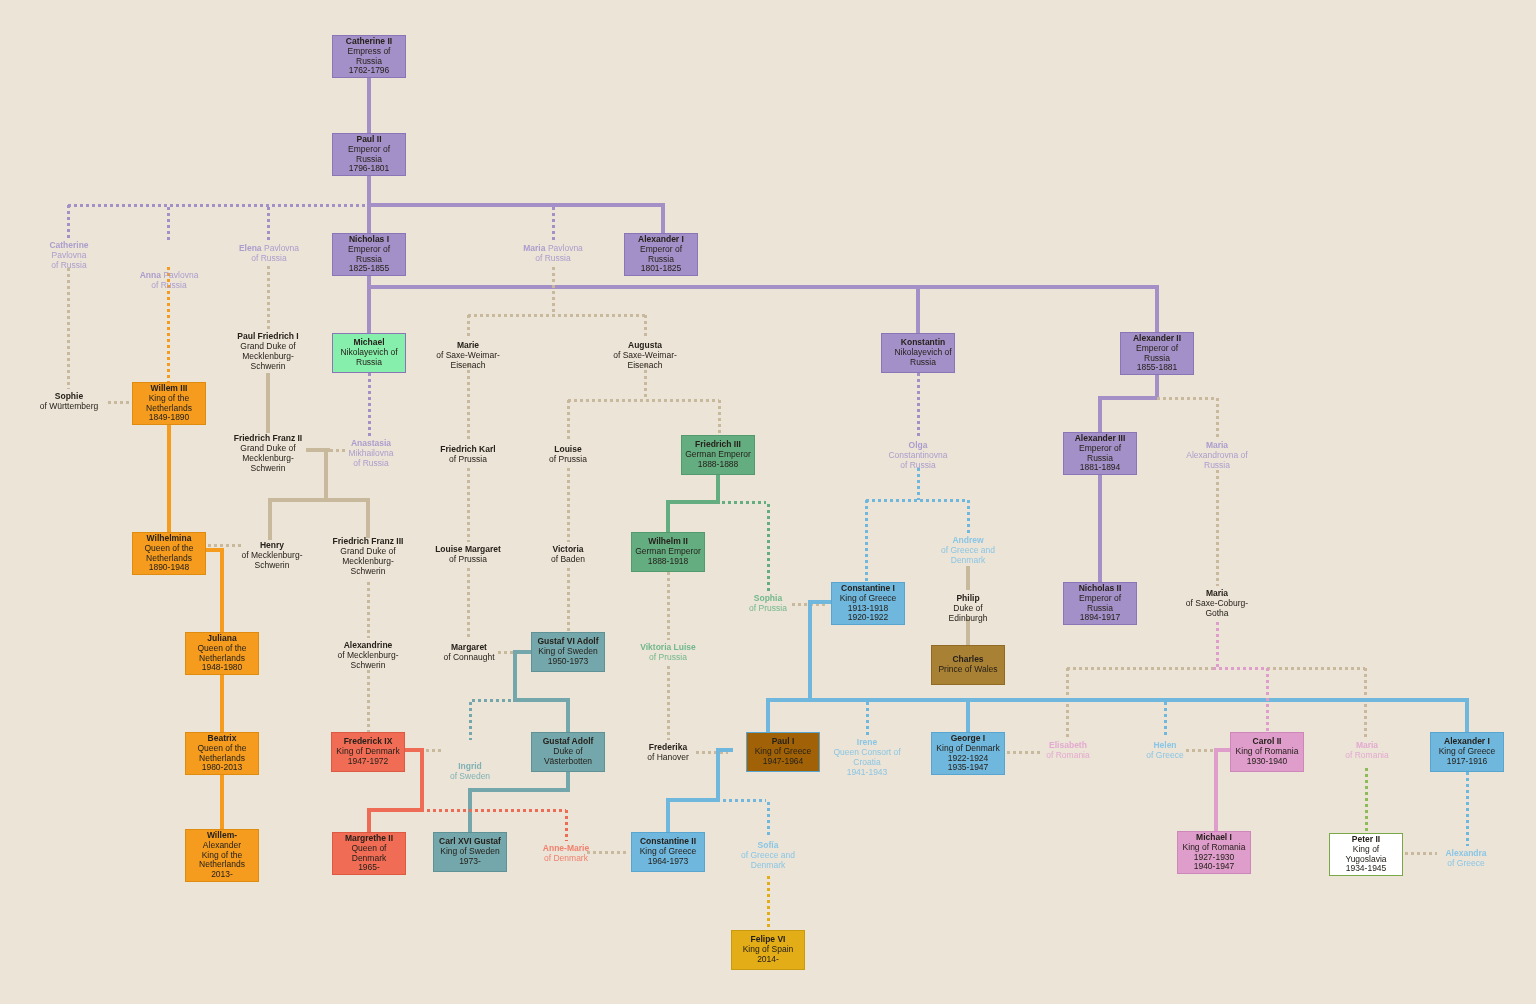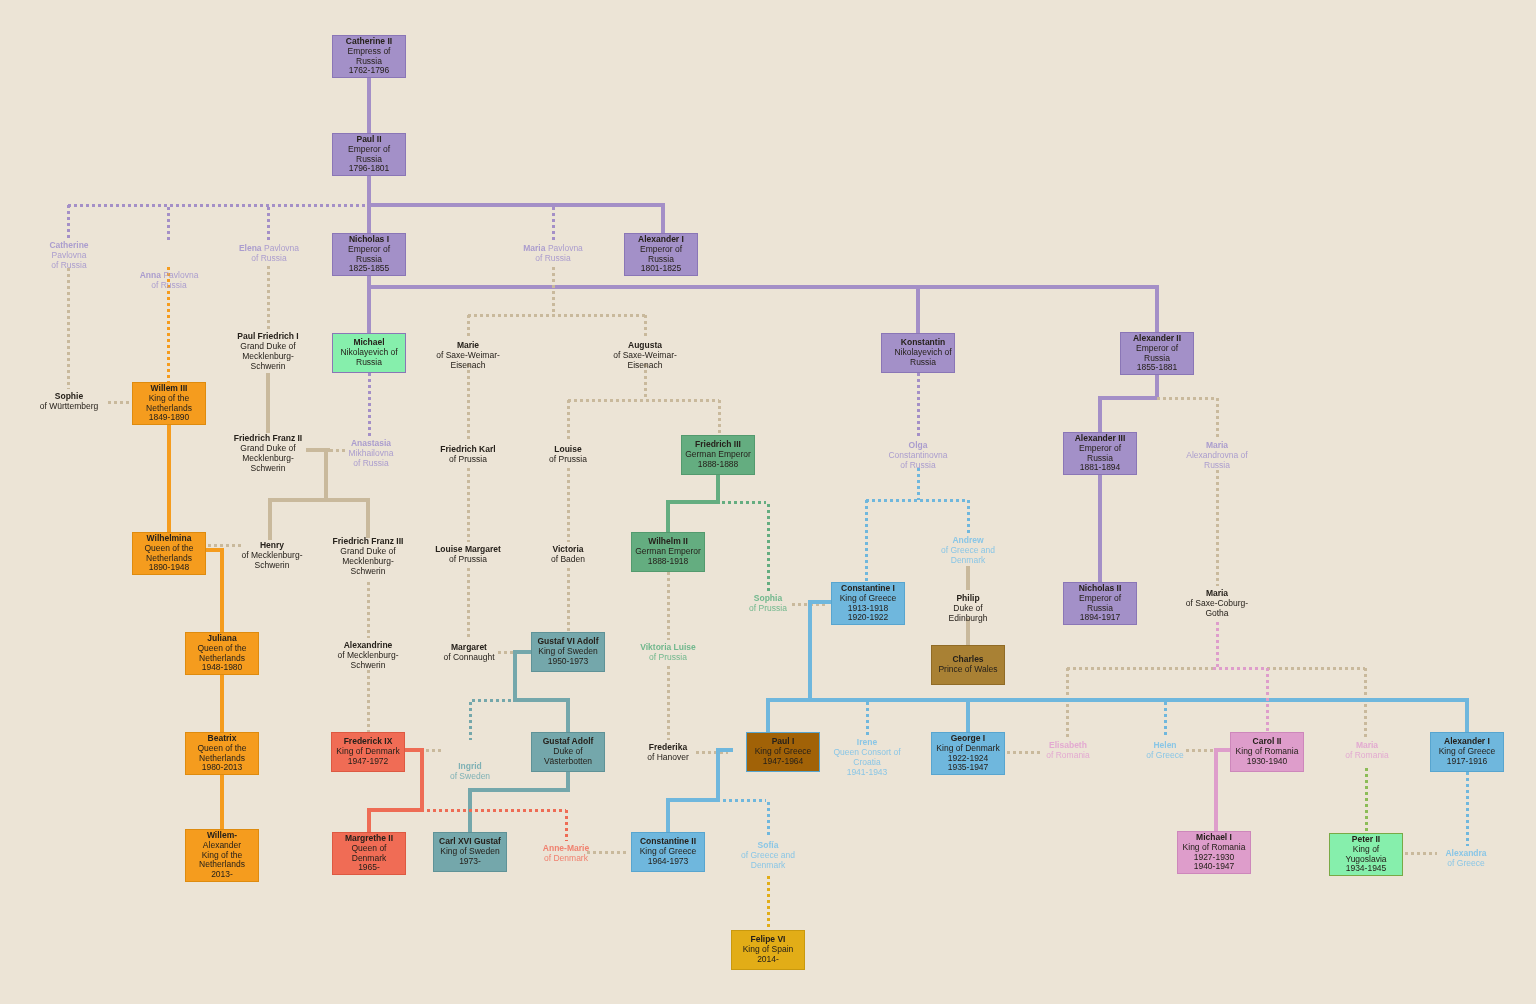--- a/index.html
+++ b/index.html
@@ -288,21 +288,21 @@
       <div><b>Carol II</b></div>
       <div>King of Romania</div>
       <div>1930-1940</div>
     </div>
     <div class="node box" style="left: 1214px; top: 831px; background: rgb(222, 157, 203); border-color: rgb(205, 135, 187);">
       <div><b>Michael I</b></div>
       <div>King of Romania</div>
       <div>1927-1930</div>
       <div>1940-1947</div>
     </div>
-    <div class="node box" style="left: 1366px; top: 833px; background: #86efac; border-color: rgb(121, 169, 70);">
+    <div class="node box" style="left: 1366px; top: 833px; background: #ffffff; border-color: rgb(121, 169, 70);">
       <div><b>Peter II</b></div>
       <div>King of</div>
       <div>Yugoslavia</div>
       <div>1934-1945</div>
     </div>
     <div class="node box" style="left: 1467px; top: 732px; background: rgb(111, 183, 221); border-color: rgb(88, 165, 207);">
       <div><b>Alexander I</b></div>
       <div>King of Greece</div>
       <div>1917-1916</div>
     </div>

